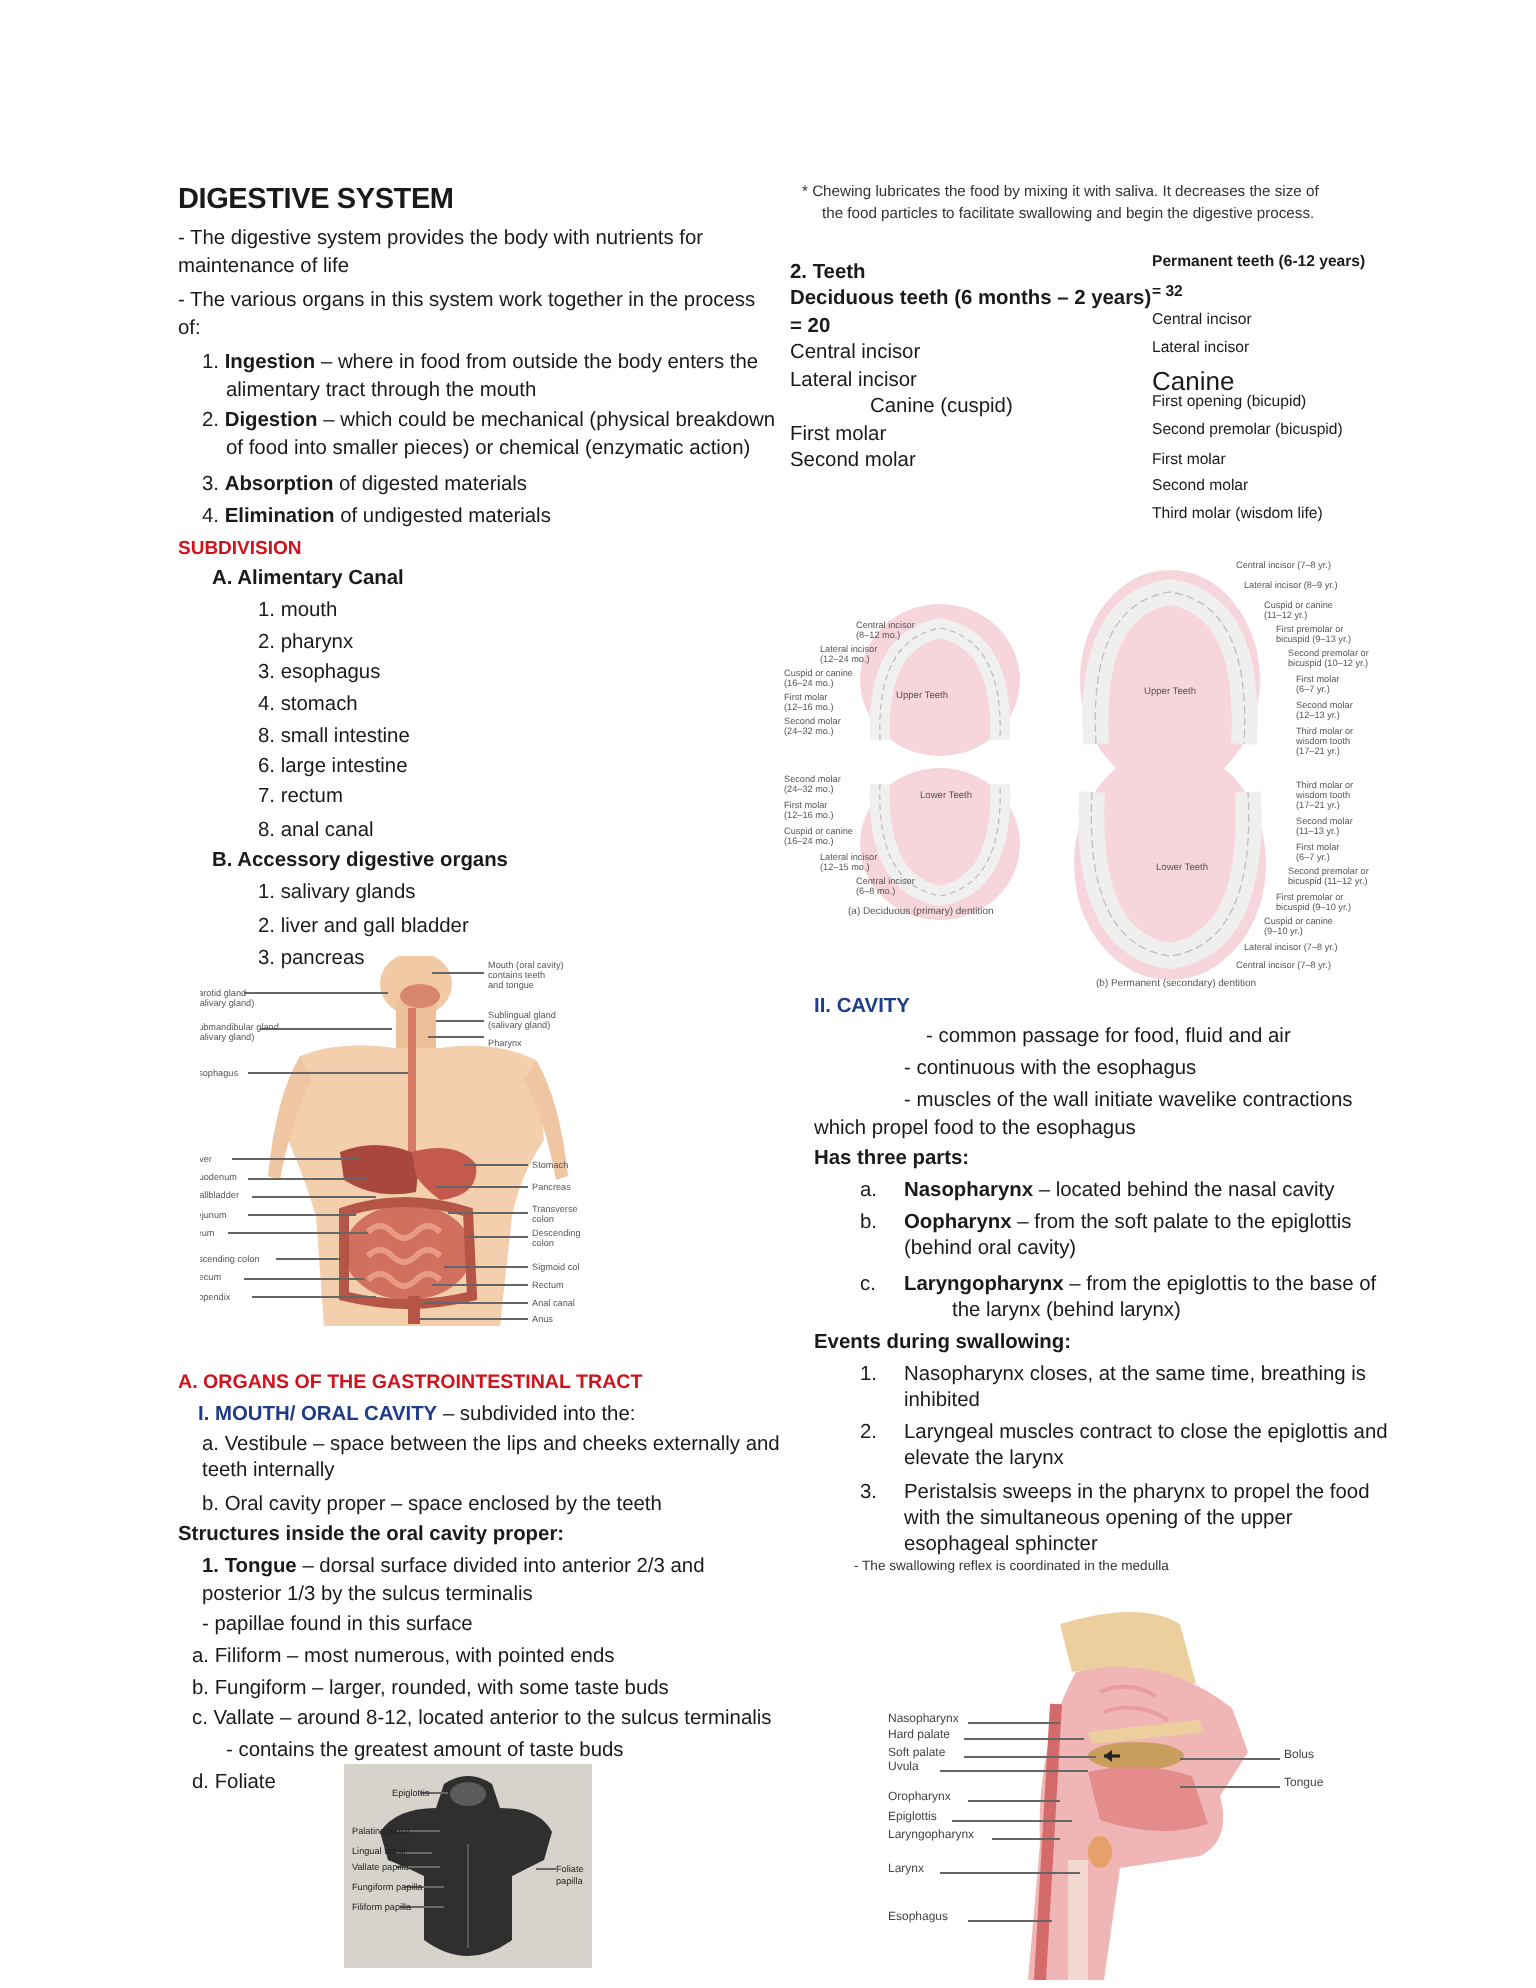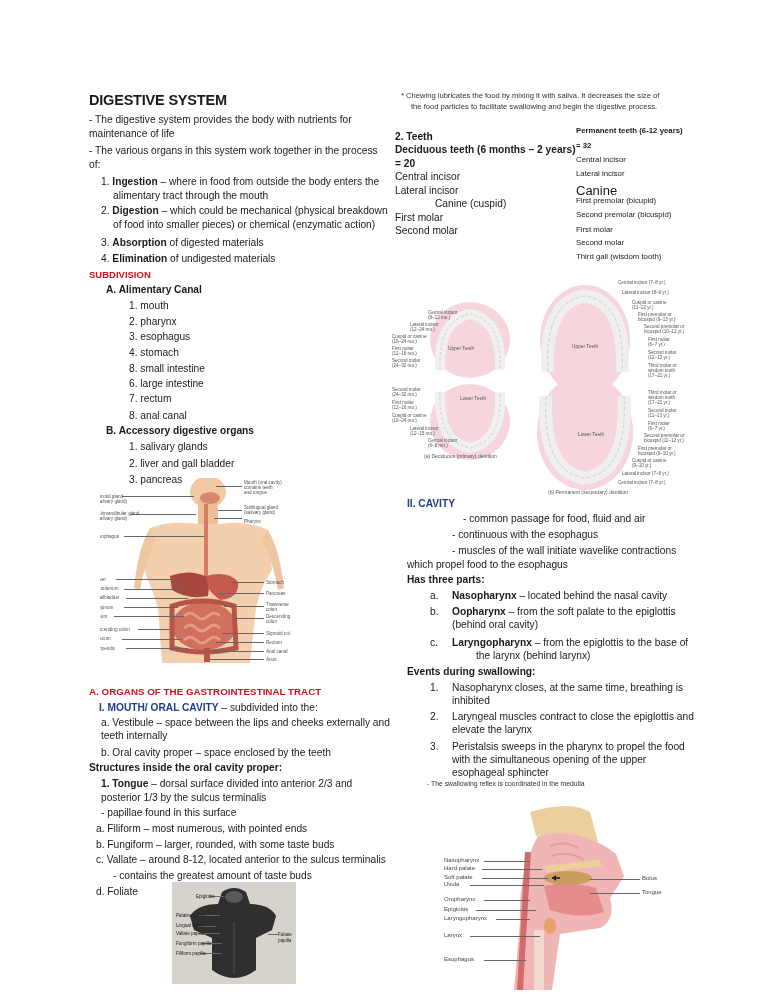--- a/index.html
+++ b/index.html
@@ -211,25 +211,25 @@
     <div class="row t" style="left:395px;top:211px;">First molar</div>
     <div class="row t" style="left:395px;top:224px;">Second molar</div>
   </div>
 
   <div class="row b" style="left:576px;top:126px;font-size:7.8px;">Permanent teeth (6-12 years)</div>
   <div class="row b" style="left:576px;top:141px;font-size:7.8px;">= 32</div>
   <div>
     <div class="row" style="left:576px;top:155px;font-size:7.8px;">Central incisor</div>
     <div class="row" style="left:576px;top:169px;font-size:7.8px;">Lateral incisor</div>
     <div class="row" style="left:576px;top:183px;font-size:13px;">Canine</div>
-    <div class="row" style="left:576px;top:196px;font-size:7.8px;">First premolar (bicupid)</div>
+    <div class="row" style="left:576px;top:196px;font-size:7.8px;">First opening (bicupid)</div>
     <div class="row" style="left:576px;top:210px;font-size:7.8px;">Second premolar (bicuspid)</div>
     <div class="row" style="left:576px;top:225px;font-size:7.8px;">First molar</div>
     <div class="row" style="left:576px;top:238px;font-size:7.8px;">Second molar</div>
-    <div class="row" style="left:576px;top:252px;font-size:7.8px;">Third gall (wisdom tooth)</div>
+    <div class="row" style="left:576px;top:252px;font-size:7.8px;">Third molar (wisdom life)</div>
   </div>
 
   <div class="fig" style="left:370px;top:290px;width:170px;height:175px;">
     <svg width="170" height="175" viewBox="0 0 170 175">
       <ellipse cx="100" cy="50" rx="40" ry="38" fill="#f6d6dc"></ellipse>
       <path d="M70 80 Q68 30 100 24 Q132 30 130 80" fill="none" stroke="#f0f0f0" stroke-width="10"></path>
       <path d="M70 80 Q68 30 100 24 Q132 30 130 80" fill="none" stroke="#bbb" stroke-width="0.6" stroke-dasharray="3 2"></path>
       <ellipse cx="100" cy="132" rx="40" ry="38" fill="#f6d6dc"></ellipse>
       <path d="M70 102 Q68 152 100 158 Q132 152 130 102" fill="none" stroke="#f0f0f0" stroke-width="10"></path>
       <path d="M70 102 Q68 152 100 158 Q132 152 130 102" fill="none" stroke="#bbb" stroke-width="0.6" stroke-dasharray="3 2"></path>

